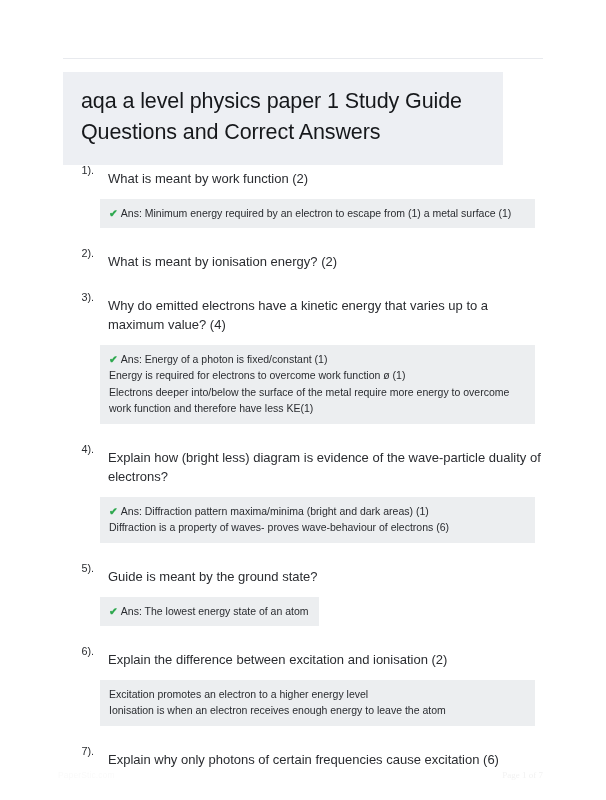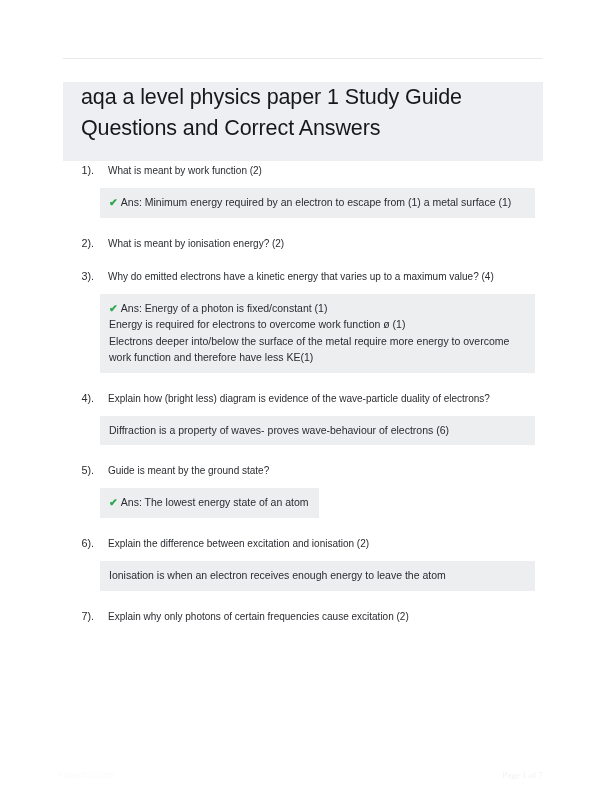--- a/index.html
+++ b/index.html
@@ -27,30 +27,29 @@
     left: 63px;
     top: 58px;
     width: 480px;
     height: 1px;
     background: #e8eaee;
   }
   .doc-title {
     position: absolute;
     left: 63px;
     top: 72px;
-    width: 480px;
+    width: 440px;
     box-sizing: border-box;
     background: #edeff3;
-    padding: 0 18px 18px 18px;
+    padding: 14px 18px 18px 18px;
     font-size: 21.5px;
     line-height: 1.42;
     font-weight: 400;
     color: #16181b;
     letter-spacing: -0.1px;
-    margin-top: 10px;
   }
   .qa-list {
     position: absolute;
     left: 0;
     top: 163px;
     width: 606px;
   }
   .qa-item {
     position: relative;
     padding-left: 63px;
@@ -67,23 +66,24 @@
     text-align: right;
     font-size: 10.8px;
     color: #2a2c30;
     padding-top: 1px;
     padding-right: 0px;
     white-space: nowrap;
   }
   .q-text {
     flex: 1 1 auto;
     padding-left: 14px;
-    font-size: 10px;
+    font-size: 13px;
     line-height: 1.5;
     color: #2a2c30;
+    margin-top: 6px;
   }
   .ans-box {
     margin-top: 10px;
     margin-left: 37px;
     background: #eceef0;
     padding: 6px 10px 7px 9px;
     box-sizing: border-box;
     display: inline-block;
     min-width: 0;
     max-width: 435px;
@@ -167,40 +167,42 @@
           <div class="ans-line">Energy is required for electrons to overcome work function ø (1)</div>
           <div class="ans-line wrap">Electrons deeper into/below the surface of the metal require more energy to overcome work function and therefore have less KE(1)</div>
         </div>
       </div>
       <div class="qa-item">
         <div class="q-row">
           <div class="q-num">4).</div>
           <div class="q-text">Explain how (bright less) diagram is evidence of the wave-particle duality of electrons?</div>
         </div>
         <div class="ans-box full">
+          <div class="ans-line"><span class="check-icon">✔</span><span>Ans: Diffraction pattern maxima/minima (bright and dark areas) (1)</span></div>
           <div class="ans-line wrap">Diffraction is a property of waves- proves wave-behaviour of electrons (6)</div>
         </div>
       </div>
       <div class="qa-item"><div class="q-row">
           <div class="q-num">5).</div>
           <div class="q-text">Guide is meant by the ground state?</div>
         </div><div class="ans-box"><div class="ans-line"><span class="check-icon">✔</span><span>Ans: The lowest energy state of an atom</span></div></div></div>
       <div class="qa-item">
         <div class="q-row">
           <div class="q-num">6).</div>
           <div class="q-text">Explain the difference between excitation and ionisation (2)</div>
         </div>
         <div class="ans-box full">
+          <div class="ans-line">Excitation promotes an electron to a higher energy level</div>
           <div class="ans-line">Ionisation is when an electron receives enough energy to leave the atom</div>
         </div>
       </div>
       <div class="qa-item">
         <div class="q-row">
           <div class="q-num">7).</div>
-          <div class="q-text">Explain why only photons of certain frequencies cause excitation (2)</div>
+          <div class="q-text">Explain why only photons of certain frequencies cause excitation (6)</div>
         </div>
       </div>
     </div>
 
   <div class="footer">
     <div class="watermark">PaperStic.com</div>
     <div class="page-num">Page 1 of 7</div>
   </div>
 
 </div>

